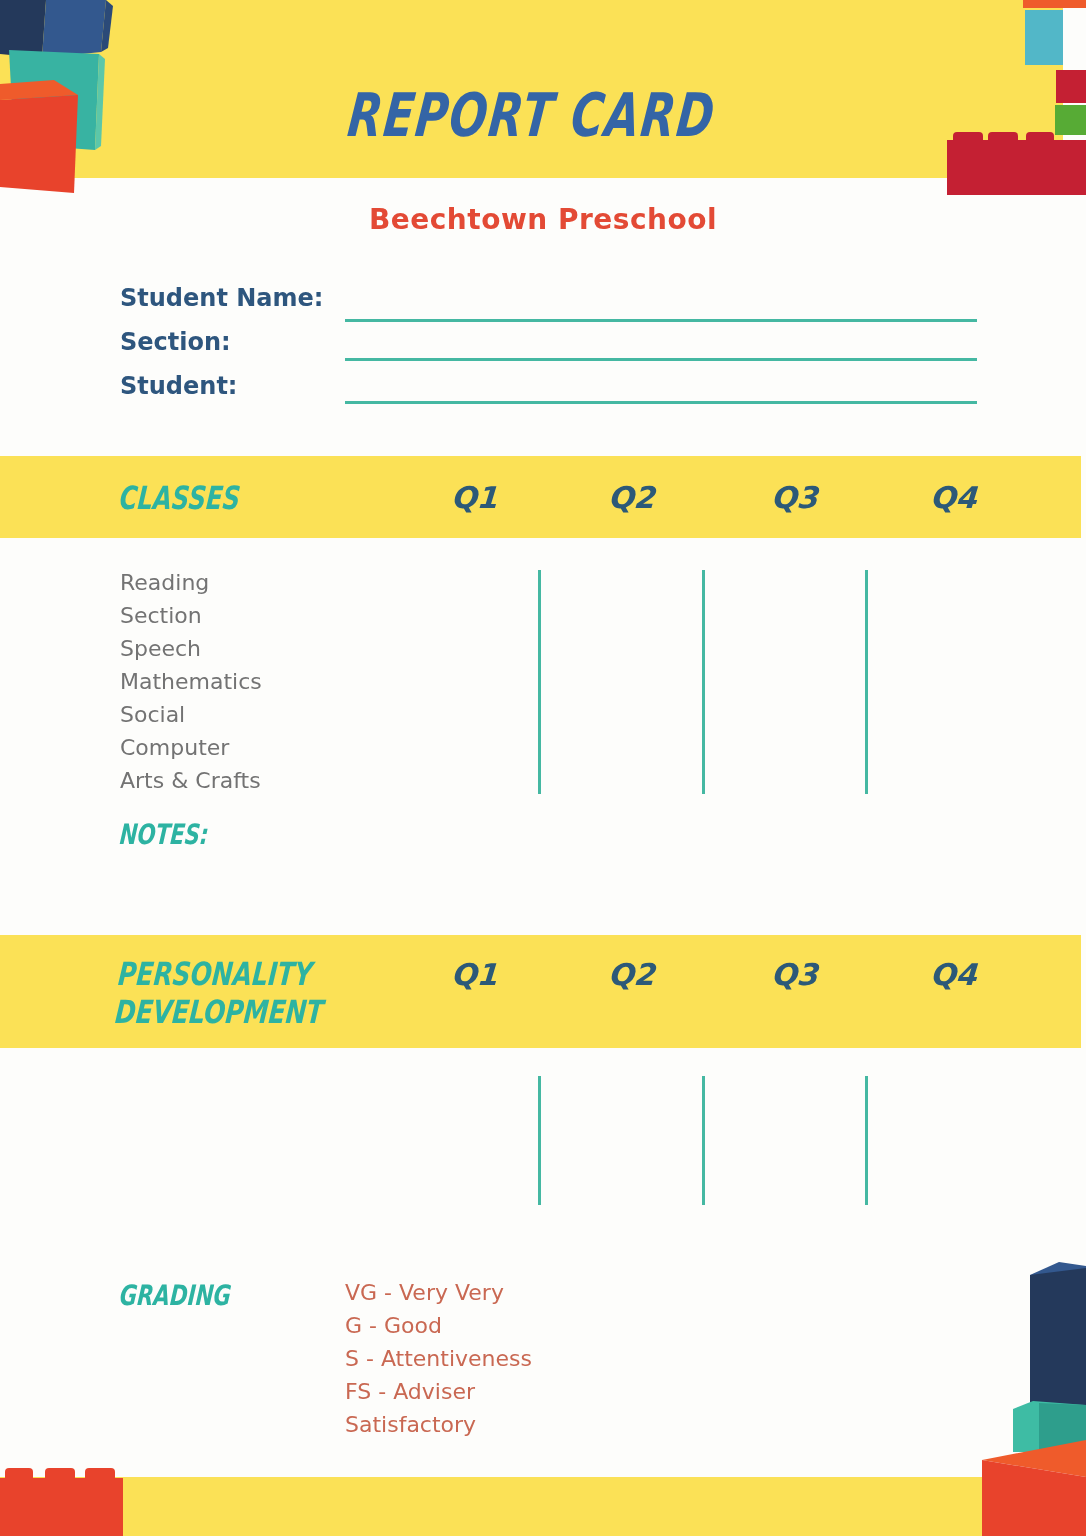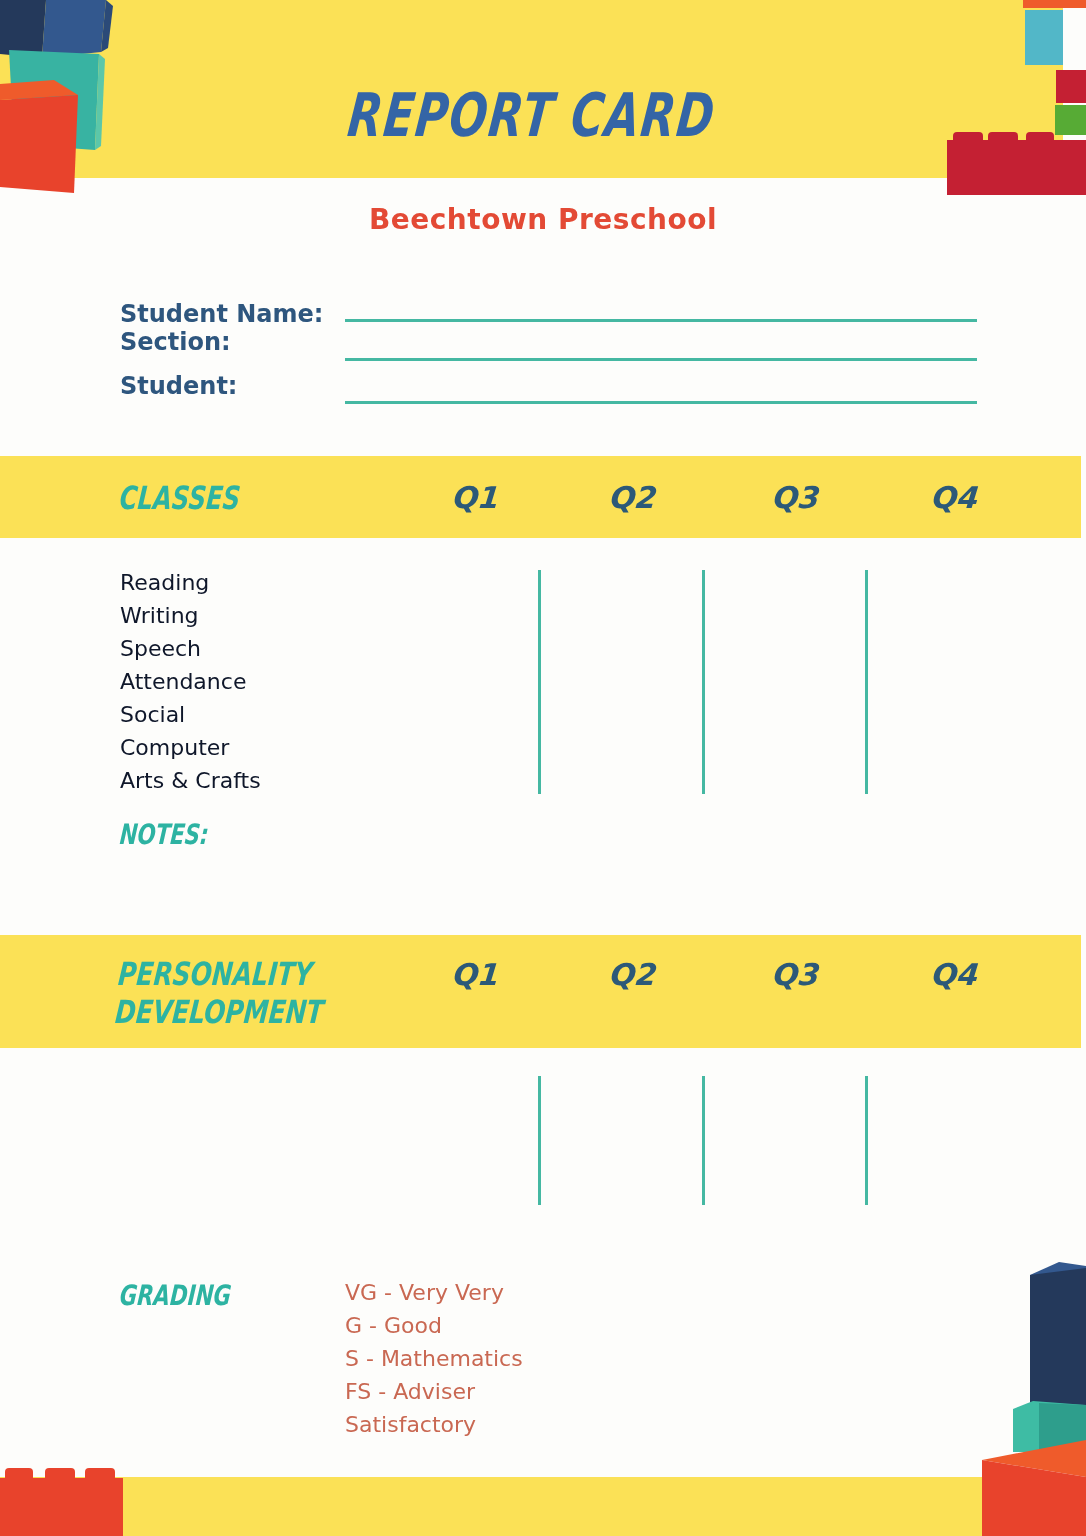--- a/index.html
+++ b/index.html
@@ -38,21 +38,21 @@
   .section-title { position:absolute; left:120px; font-size:32px; }
   .section-title-wrap {
     position:absolute; left:120px; top:955px; width:265px; font-size:32px; line-height:38px;
     color:#2DB3A2; font-weight:bold; font-style:italic;
     transform:scaleX(0.78) skewX(-6deg); transform-origin:left top; white-space:normal;
   }
   .qhead {
     position:absolute; color:#2C5978; font-size:30px; font-weight:bold; font-style:italic;
     transform:translateX(-50%) skewX(-6deg); white-space:nowrap;
   }
-  .item-list { position:absolute; left:120px; font-size:22px; line-height:33px; color:#0f172a; }
+  .item-list { position:absolute; left:120px; font-size:22px; line-height:33px; color:#737373; }
   .vline { position:absolute; width:3px; background:#45B8A2; }
   .notes-label { position:absolute; left:120px; top:818px; font-size:28px; }
   .grading-title { position:absolute; left:120px; top:1279px; font-size:28px; }
   .grading-list { position:absolute; left:345px; top:1276px; width:238px; font-size:22px; line-height:33px; color:#C96852; }
 </style>
 </head>
 <body>
 
 <div class="page">
 
@@ -78,41 +78,41 @@
     <rect x="80" y="132" width="28" height="13" rx="4" fill="#C42033"></rect>
     <rect x="1" y="140" width="139" height="55" fill="#C42033"></rect>
   </svg>
 
   <div class="page-title">
     <span>REPORT CARD</span>
   </div>
 
   <div class="school-name">Beechtown Preschool</div>
 
-  <div class="field-label" style="top:300px">Student Name:</div>
+  <div class="field-label" style="top:284px">Student Name:</div>
   <div class="field-line" style="top:319px"></div>
   <div class="field-label" style="top:328px">Section:</div>
   <div class="field-line" style="top:358px"></div>
   <div class="field-label" style="top:372px">Student:</div>
   <div class="field-line" style="top:401px"></div>
 
   <div class="band band-classes"></div>
   <div class="section-title" style="top:479px">
     <span class="comic">CLASSES</span>
   </div>
   <div class="qhead" style="left:477px;top:480px">Q1</div>
   <div class="qhead" style="left:634px;top:480px">Q2</div>
   <div class="qhead" style="left:797px;top:480px">Q3</div>
   <div class="qhead" style="left:956px;top:480px">Q4</div>
 
   <div class="item-list" style="top:566px">
     <div>Reading</div>
-    <div>Writing</div>
+    <div>Section</div>
     <div>Speech</div>
-    <div>Attendance</div>
+    <div>Mathematics</div>
     <div>Social</div>
     <div>Computer</div>
     <div>Arts &amp; Crafts</div>
   </div>
 
   <div class="vline" style="left:538px;top:570px;height:224px"></div>
   <div class="vline" style="left:702px;top:570px;height:224px"></div>
   <div class="vline" style="left:865px;top:570px;height:224px"></div>
 
   <div class="notes-label">
@@ -130,21 +130,21 @@
   <div class="vline" style="left:538px;top:1076px;height:129px"></div>
   <div class="vline" style="left:702px;top:1076px;height:129px"></div>
   <div class="vline" style="left:865px;top:1076px;height:129px"></div>
 
   <div class="grading-title">
     <span class="comic">GRADING</span>
   </div>
   <div class="grading-list">
     <div>VG - Very Very</div>
     <div>G - Good</div>
-    <div>S - Mathematics</div>
+    <div>S - Attentiveness</div>
     <div>FS - Adviser Satisfactory</div>
   </div>
 
   <div class="band band-bottom"></div>
 
   <svg class="deco" style="left:0;top:1462px" width="125" height="74" viewBox="0 0 125 74">
     <rect x="5" y="6" width="28" height="14" rx="4" fill="#E8432C"></rect>
     <rect x="45" y="6" width="30" height="14" rx="4" fill="#E8432C"></rect>
     <rect x="85" y="6" width="30" height="14" rx="4" fill="#E8432C"></rect>
     <rect x="0" y="16" width="123" height="58" fill="#E8432C"></rect>

